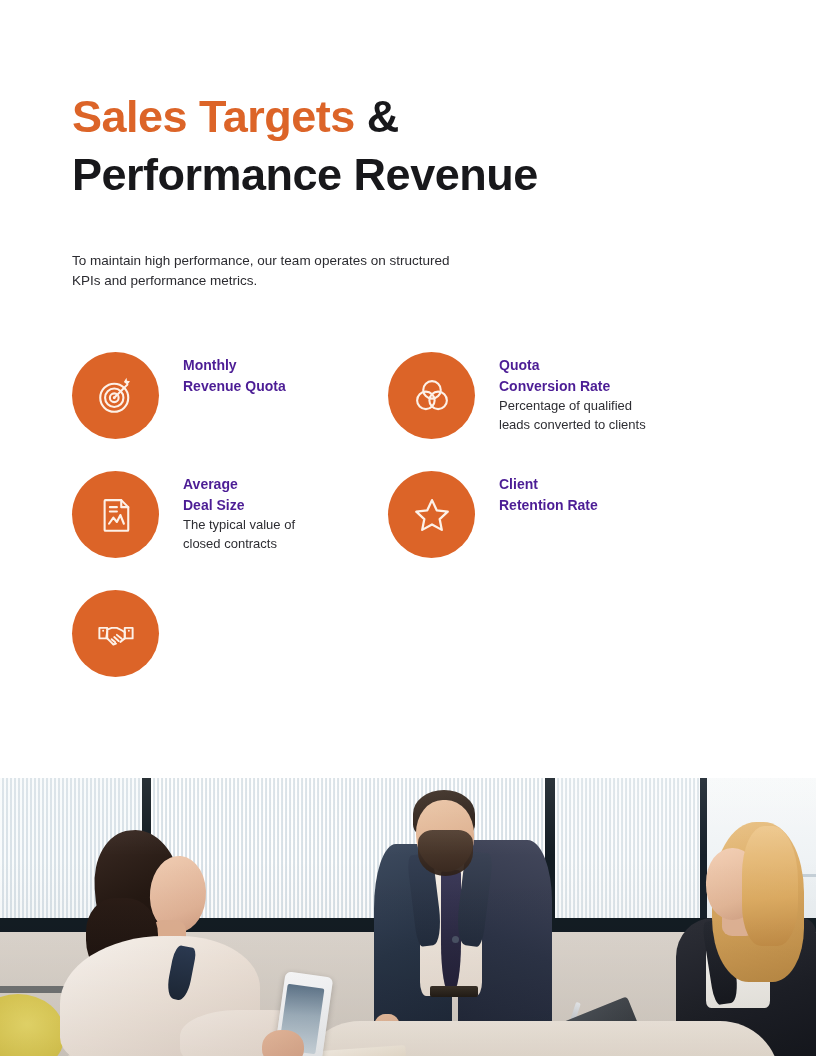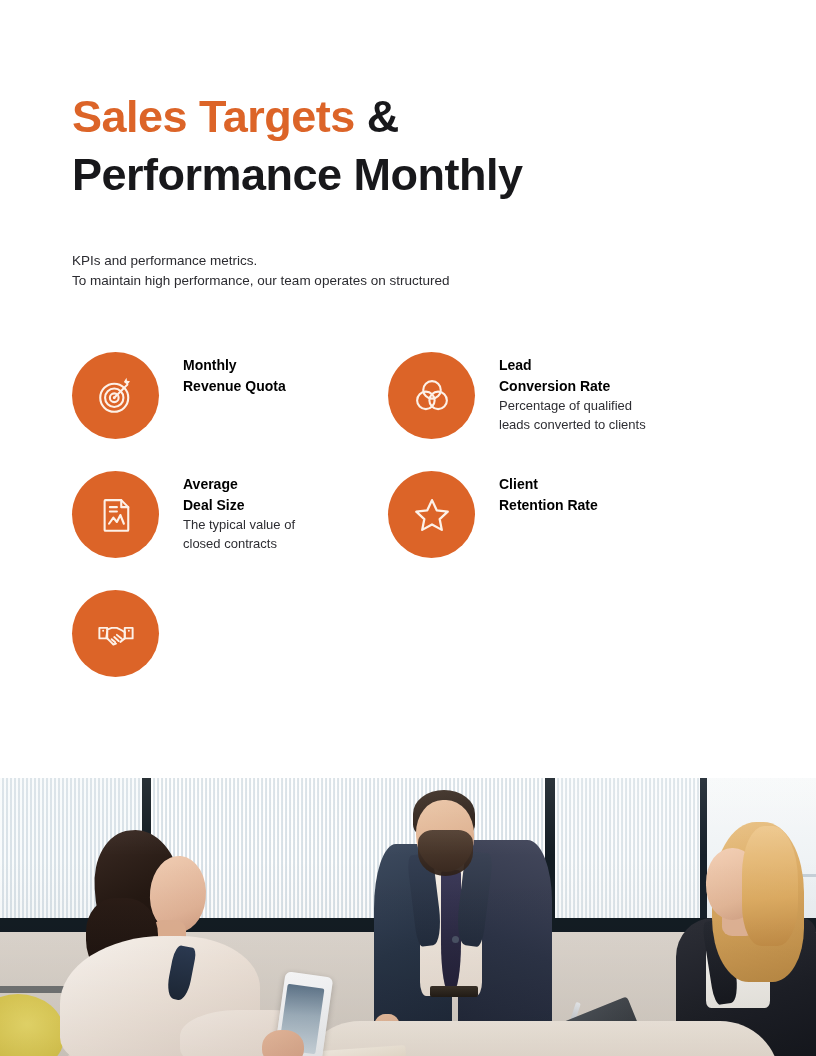--- a/index.html
+++ b/index.html
@@ -95,21 +95,21 @@
 
   .feature-text {
     margin-left: 24px;
     padding-top: 3px;
   }
 
   .feature-title {
     font-size: 14px;
     font-weight: 700;
     line-height: 20.5px;
-    color: #000000;
+    color: #4c1d95;
     white-space: nowrap;
   }
 
   .feature-desc {
     margin-top: 1px;
     font-size: 13px;
     line-height: 18.5px;
     color: #2e2e33;
   }
   .feature-desc span { display: block; white-space: nowrap; }
@@ -390,26 +390,26 @@
     pointer-events: none;
   }
 </style>
 </head>
 <body>
 
 <div class="page">
 
   <div class="heading">
     <div class="heading-line"><span class="heading-accent">Sales Targets</span><span> &amp;</span></div>
-    <div class="heading-line">Performance Monthly</div>
+    <div class="heading-line">Performance Revenue</div>
   </div>
 
   <div class="intro">
+    <span>To maintain high performance, our team operates on structured</span>
     <span>KPIs and performance metrics.</span>
-    <span>To maintain high performance, our team operates on structured</span>
   </div>
 
   <div class="features">
 
     <div class="feature col-left row-1">
       <div class="badge">
         <svg viewBox="0 0 48 48" fill="none" stroke="#fdf1e8" stroke-width="2.4" stroke-linecap="round" stroke-linejoin="round">
           <circle cx="22" cy="26" r="16"></circle>
           <circle cx="22" cy="26" r="10.5"></circle>
           <circle cx="22" cy="26" r="5"></circle>
@@ -426,21 +426,21 @@
 
     <div class="feature col-right row-1">
       <div class="badge">
         <svg viewBox="0 0 48 48" fill="none" stroke="#fdf1e8" stroke-width="2.4">
           <circle cx="24" cy="17" r="10"></circle>
           <circle cx="17" cy="29" r="10"></circle>
           <circle cx="31" cy="29" r="10"></circle>
         </svg>
       </div>
       <div class="feature-text">
-        <div class="feature-title">Lead</div>
+        <div class="feature-title">Quota</div>
         <div class="feature-title">Conversion Rate</div>
         <div class="feature-desc">
           <span>Percentage of qualified</span>
           <span>leads converted to clients</span>
         </div>
       </div>
     </div>
 
     <div class="feature col-left row-2">
       <div class="badge">

